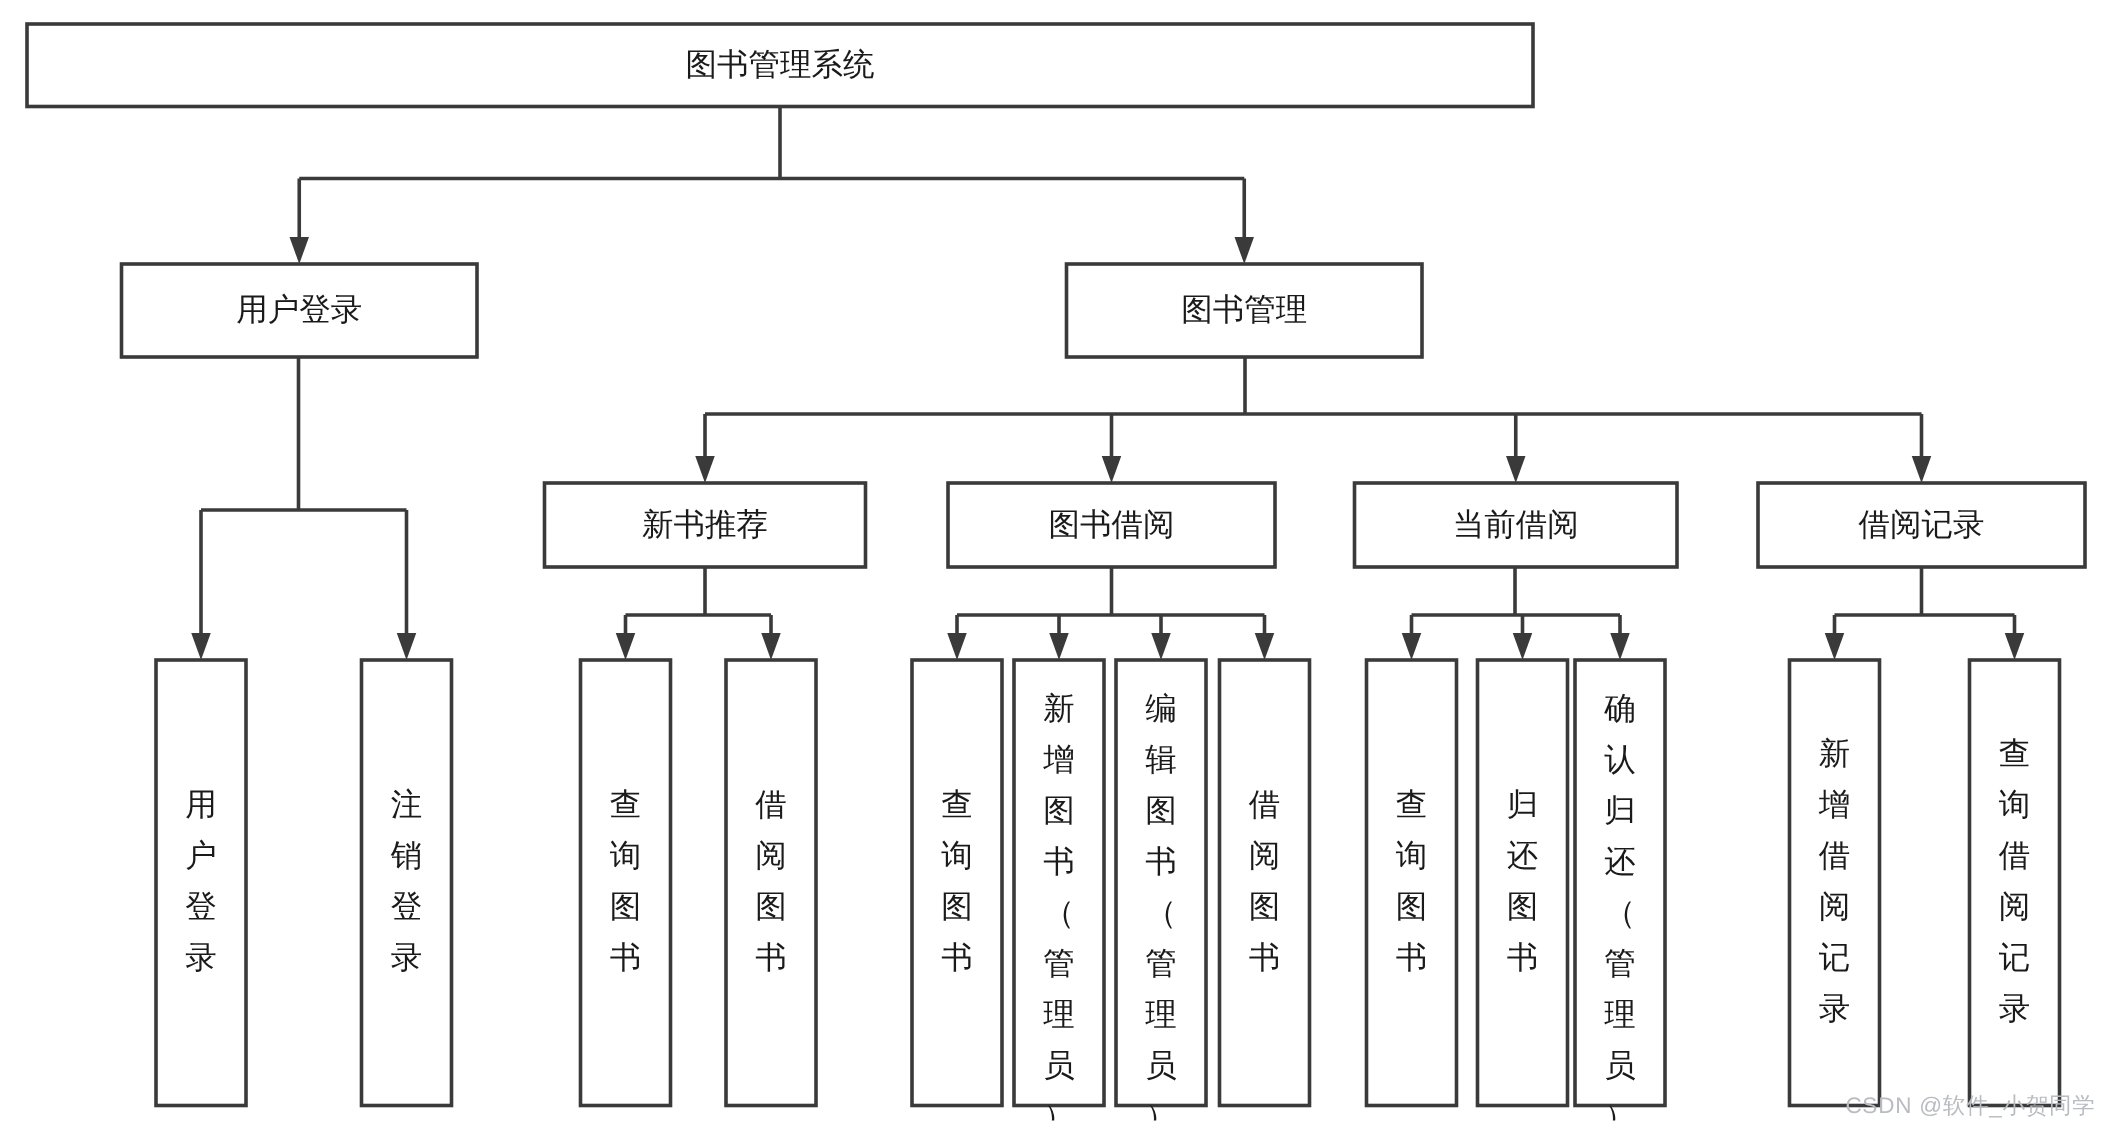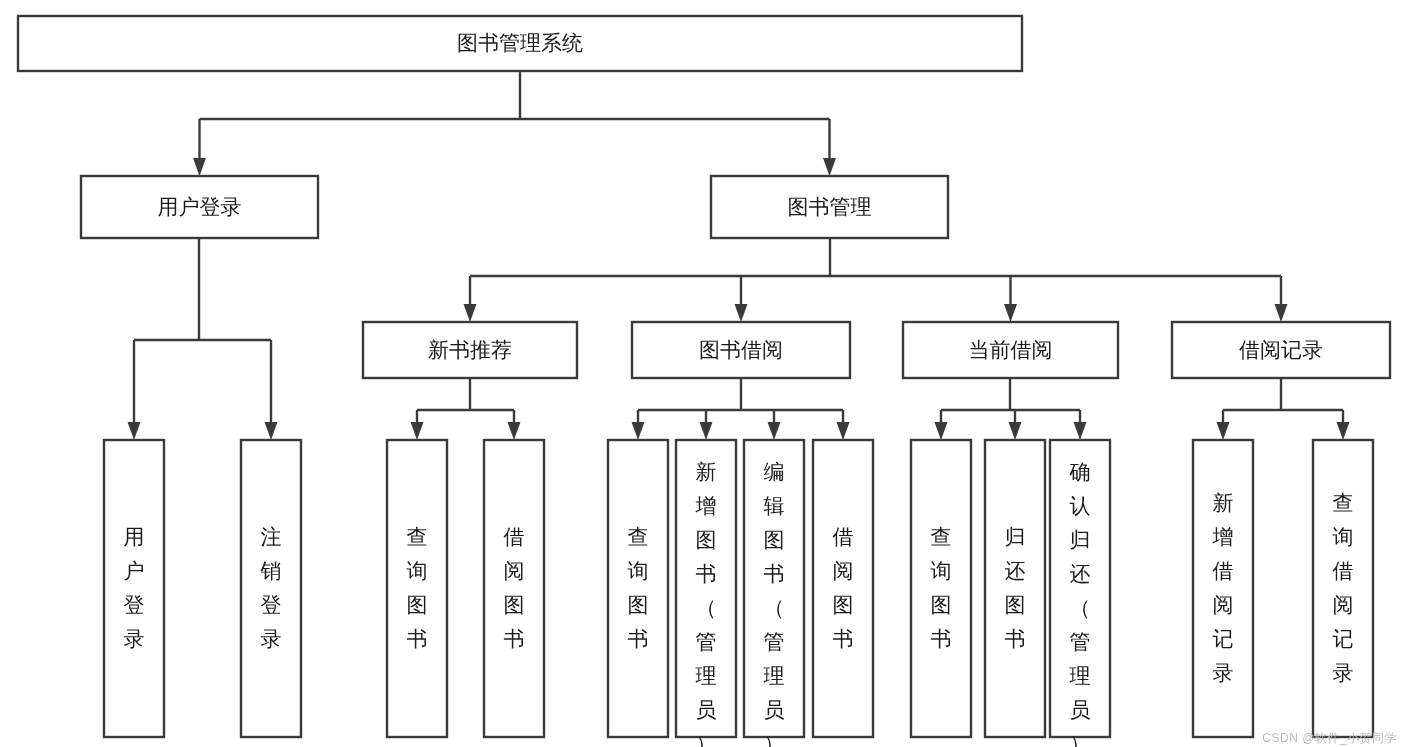--- a/index.html
+++ b/index.html
@@ -53,21 +53,21 @@
   }
   .arrow-head {
     fill: #3a3a3a;
     stroke: none;
   }
   .watermark {
     position: absolute;
     right: 8px;
     bottom: 4px;
     color: #b9bcc0;
-    font-size: 12px;
+    font-size: 15px;
     font-family: "Liberation Sans", "DejaVu Sans", sans-serif;
     white-space: nowrap;
     letter-spacing: 0.5px;
     user-select: none;
     pointer-events: none;
   }
 </style>
 </head>
 <body>
 

